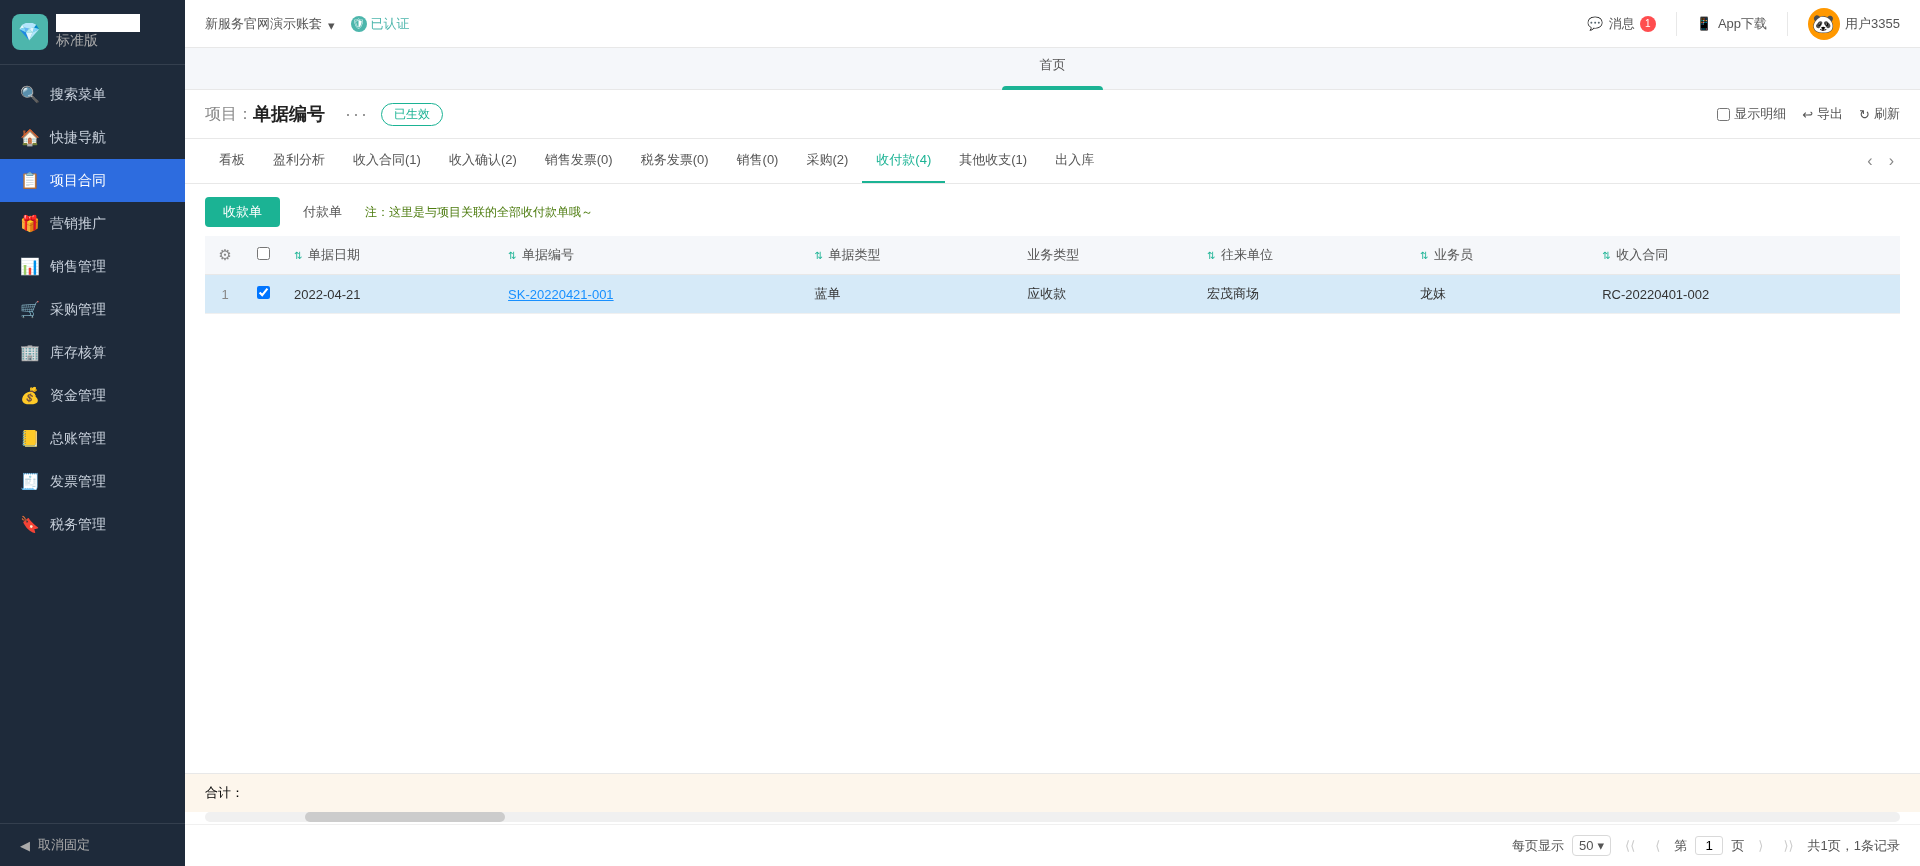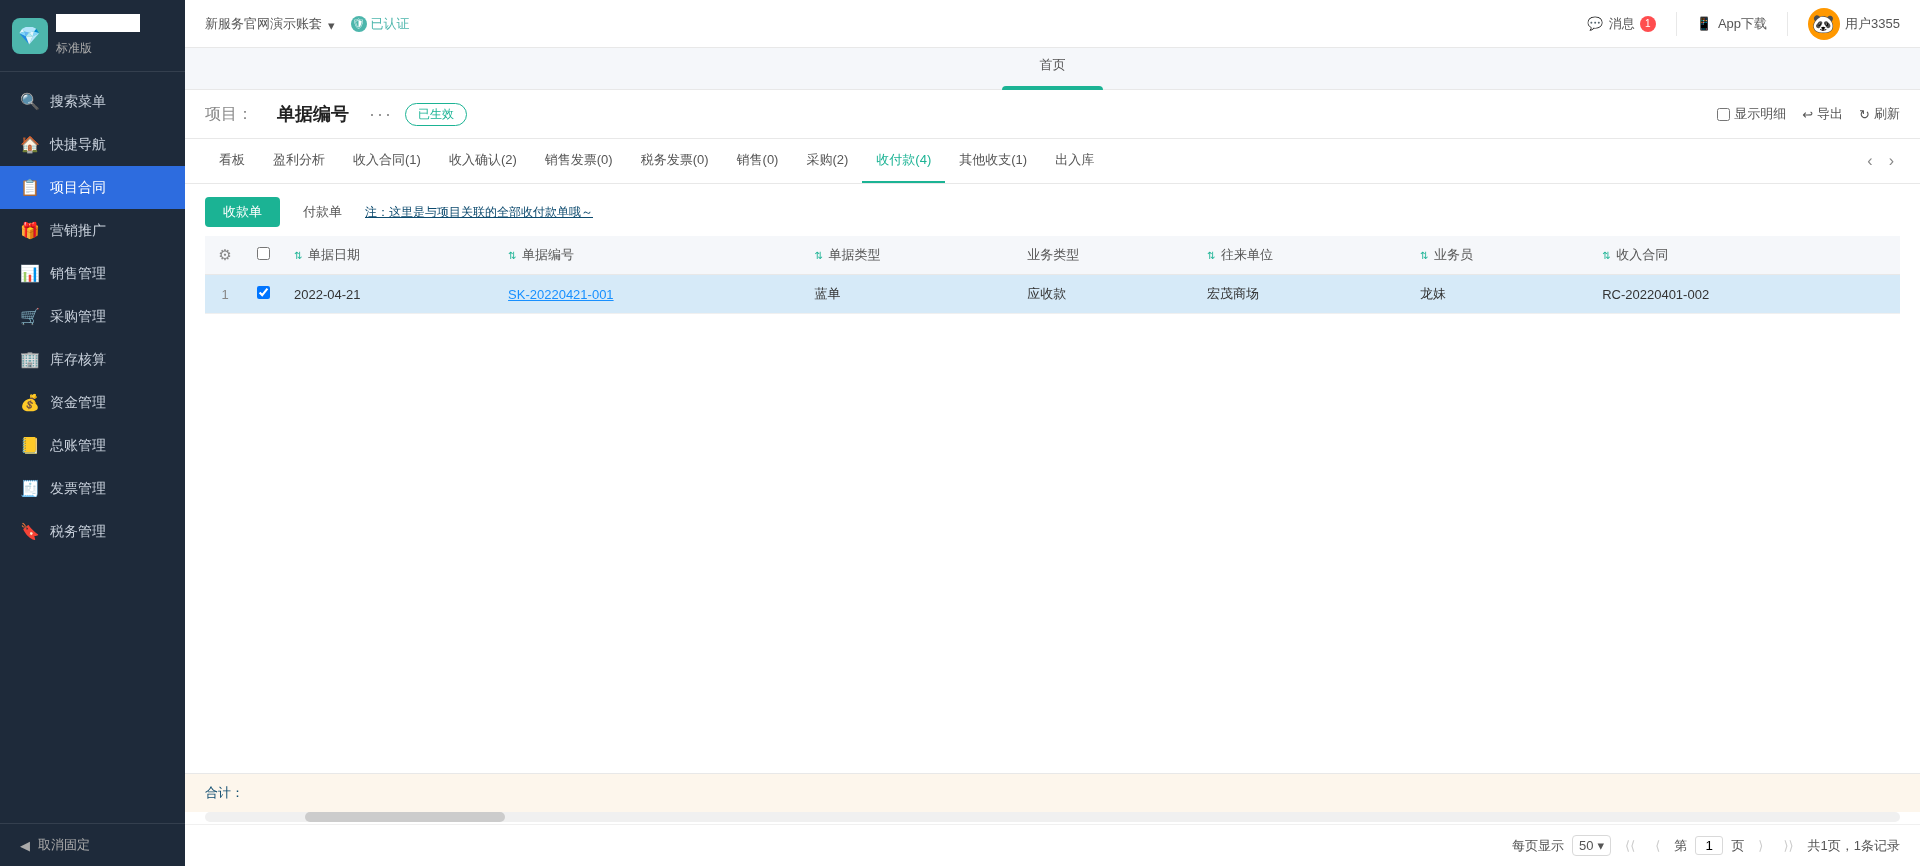--- a/index.html
+++ b/index.html
@@ -33,21 +33,21 @@
       font-size: 18px;
       color: white;
     }
     .logo-text {
       display: flex;
       flex-direction: column;
       font-size: 13px;
       color: #fff;
     }
     .logo-text .main { font-size: 14px; font-weight: normal; }
-    .logo-text .sub { font-size: 12px; color: #aaa; margin-top: 8px; }
+    .logo-text .sub { font-size: 14px; color: #aaa; }
     .sidebar-scroll {
       flex: 1;
       overflow-y: auto;
       overflow-x: hidden;
     }
     .sidebar-scroll::-webkit-scrollbar { width: 4px; }
     .sidebar-scroll::-webkit-scrollbar-thumb { background: rgba(255,255,255,0.2); }
     .sidebar-nav {
       list-style: none;
       padding: 8px 0;
@@ -207,21 +207,21 @@
       border-bottom: 1px solid #e8e8e8;
       background: #fff;
       flex-shrink: 0;
     }
     .project-title {
       font-size: 18px;
       font-weight: bold;
       color: #222;
       display: flex;
       align-items: center;
-      gap: 24px;
+      gap: 0;
     }
     .project-label { color: #888; font-weight: normal; font-size: 16px; }
     .more-btn {
       margin-left: 20px;
       color: #888;
       cursor: pointer;
       font-size: 18px;
       letter-spacing: 2px;
     }
     .status-badge {
@@ -317,23 +317,22 @@
     .sub-tab-btn.active {
       background: #1bb394;
       color: #fff;
     }
     .sub-tab-btn.inactive {
       background: #fff;
       color: #555;
       border: 1px solid transparent;
     }
     .sub-tab-hint {
-      color: #0c4a6e;
+      color: #4d7c0f;
       font-size: 12px;
-      text-decoration: underline;
     }
 
     
     .table-container {
       flex: 1;
       overflow: auto;
       padding: 0 20px;
     }
     .table-container::-webkit-scrollbar { height: 6px; width: 6px; }
     .table-container::-webkit-scrollbar-thumb { background: #ccc; border-radius: 3px; }
@@ -369,21 +368,21 @@
     }
     td.center { text-align: center; }
     .row-num { color: #888; text-align: center; }
     .doc-link { color: #1890ff; cursor: pointer; text-decoration: underline; }
     .settings-icon { color: #888; cursor: pointer; font-size: 15px; }
 
     
     .table-footer {
       padding: 10px 20px;
       background: #fdf6ec;
-      color: #0c4a6e;
+      color: #000000;
       font-size: 13px;
       flex-shrink: 0;
       border-top: 1px solid #e8e8e8;
       margin-top: 28px;
     }
 
     
     .scroll-row {
       height: 12px;
       padding: 0 20px;

